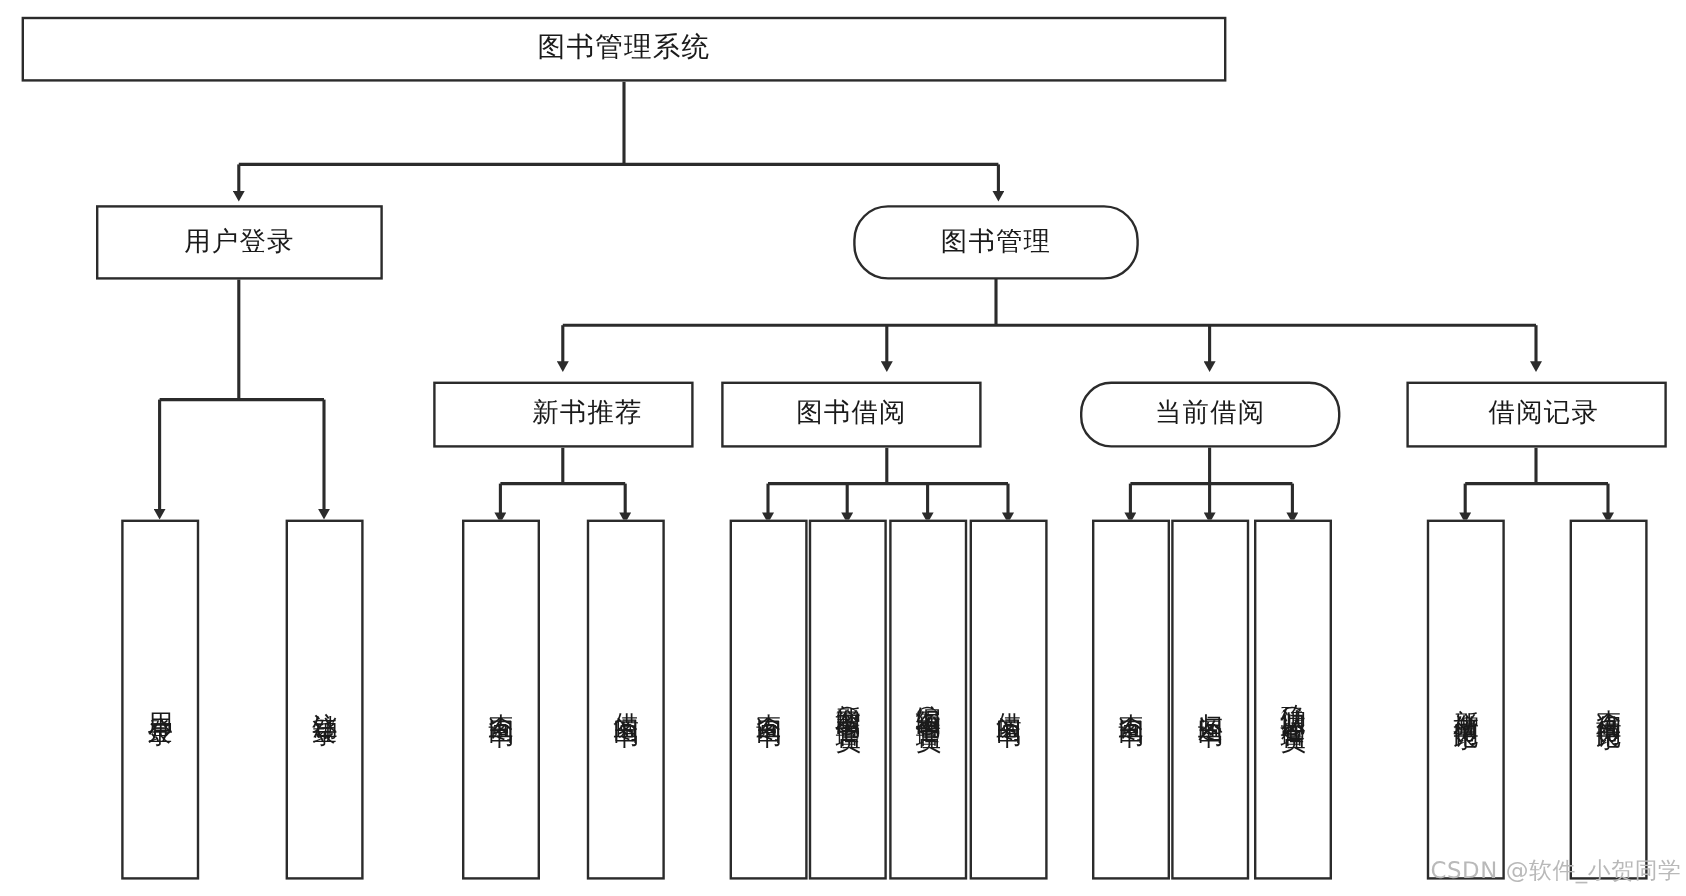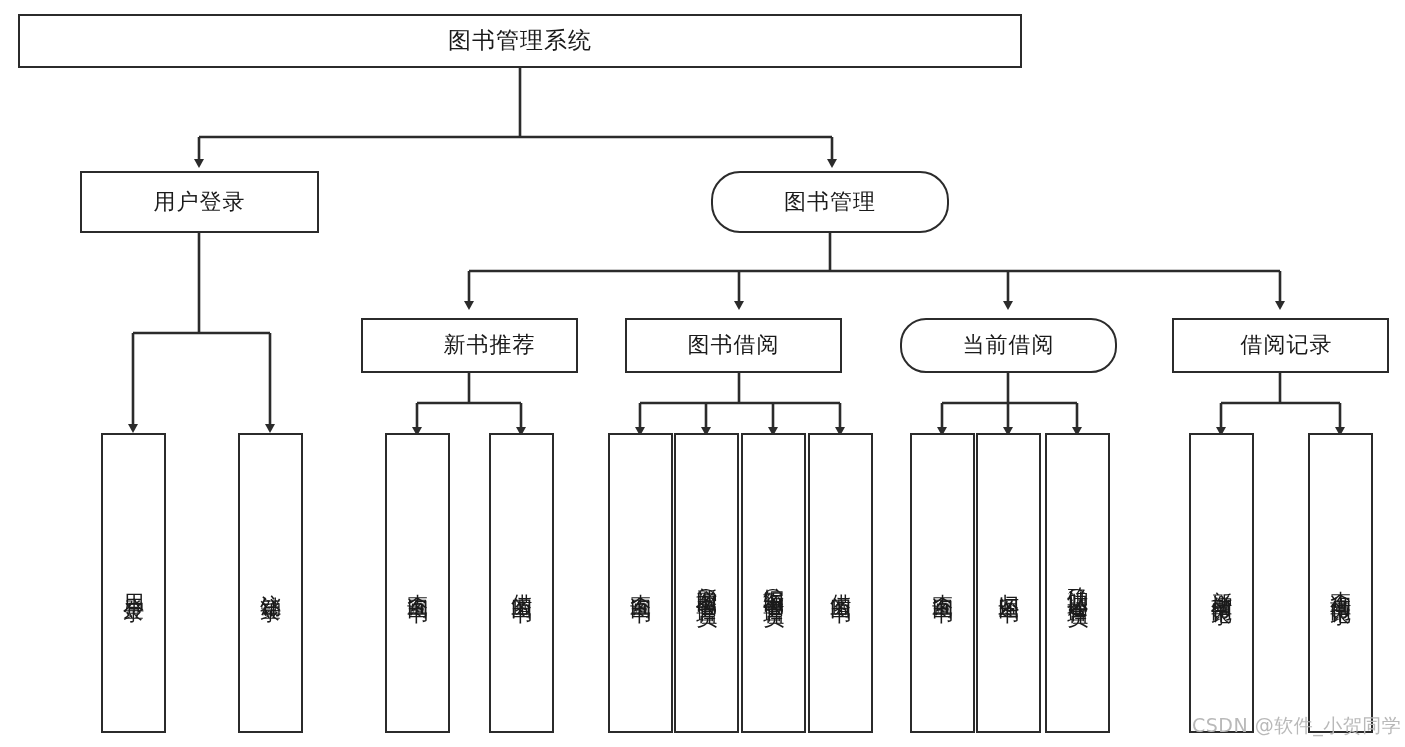--- a/index.html
+++ b/index.html
@@ -131,21 +131,21 @@
   <div class="node horiz" style="left:80px; top:171px; width:239px; height:62px;">
     <span>用户登录</span>
   </div>
   <div class="node horiz" style="left:711px; top:171px; width:238px; height:62px;border-radius:29px;">
     <span>图书管理</span>
   </div>
 
   <div class="node horiz" style="left:361px; top:318px; width:217px; height:55px;padding-left:40px;">
     <span>新书推荐</span>
   </div>
-  <div class="node horiz" style="left:625px; top:318px; width:217px; height:55px;">
+  <div class="node horiz" style="left:601px; top:318px; width:217px; height:55px;">
     <span>图书借阅</span>
   </div>
   <div class="node horiz" style="left:900px; top:318px; width:217px; height:55px;border-radius:26px;">
     <span>当前借阅</span>
   </div>
   <div class="node horiz" style="left:1172px; top:318px; width:217px; height:55px;padding-left:12px;">
     <span>借阅记录</span>
   </div>
 
   <div class="node vert" style="left:101px; top:433px; width:65px; height:300px;">

